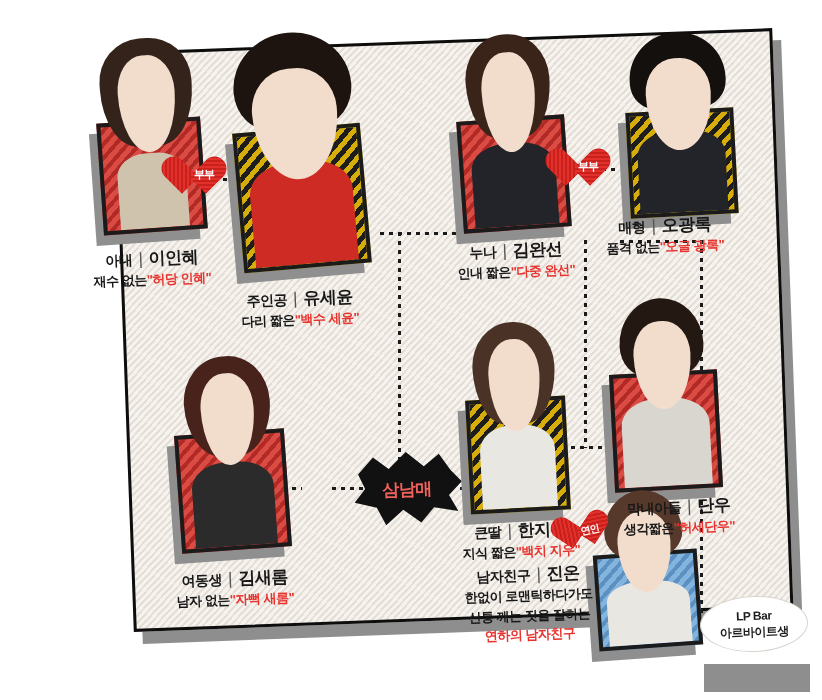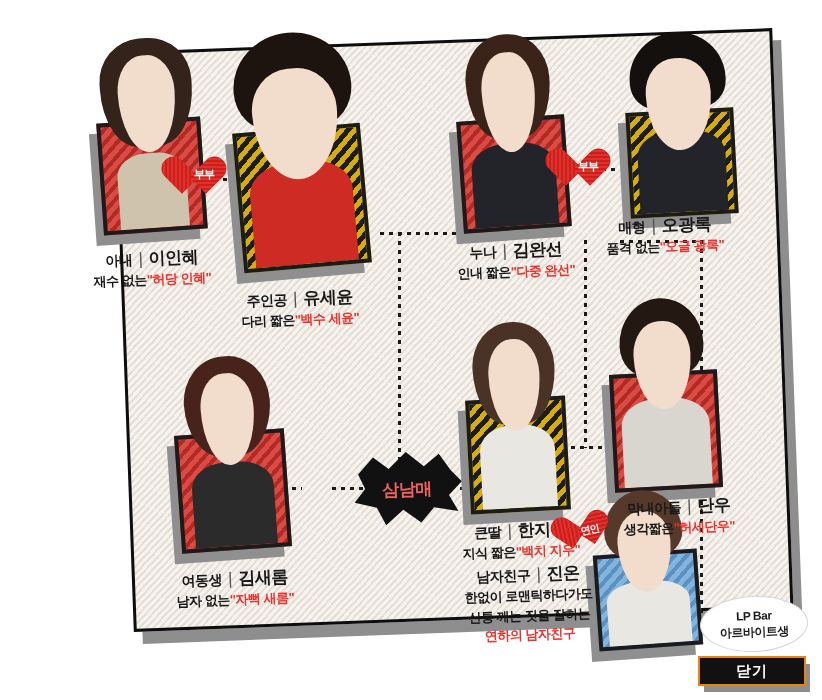--- a/index.html
+++ b/index.html
@@ -466,17 +466,14 @@
     </div>
 
     <div class="bubble" style="left:700px; top:596px;">
       <div>LP Bar</div>
       <div>아르바이트생</div>
     </div>
 
   </div>
 
   <div class="close-shadow"></div>
-  <div class="close-btn">
-    <span>닫기</span>
-  </div>
 
 </div>
 
 </body></html>

